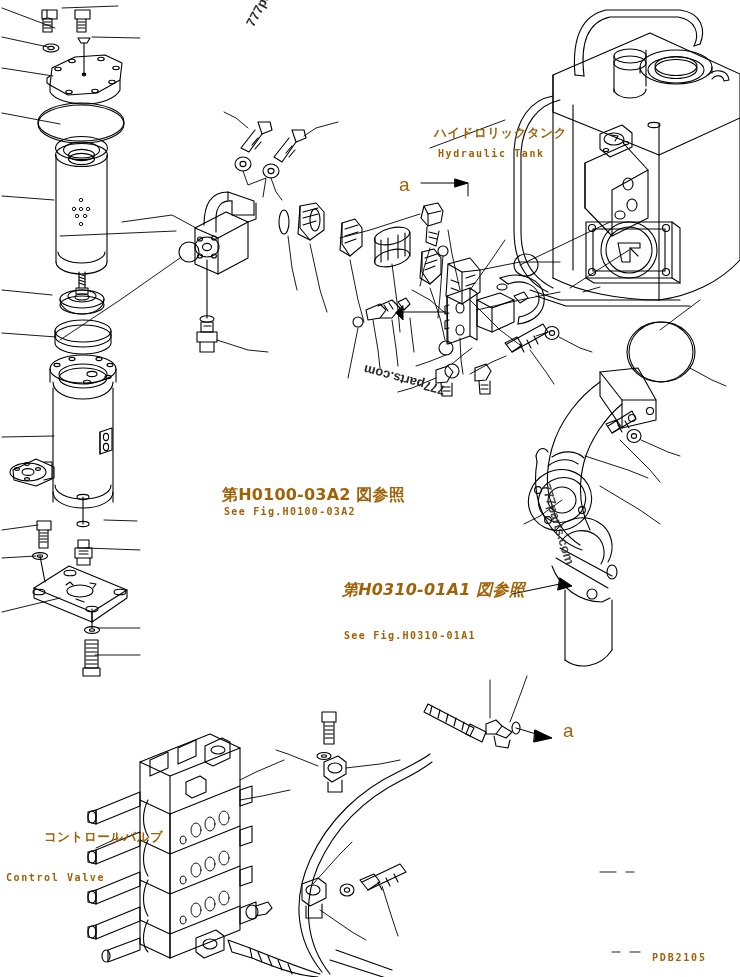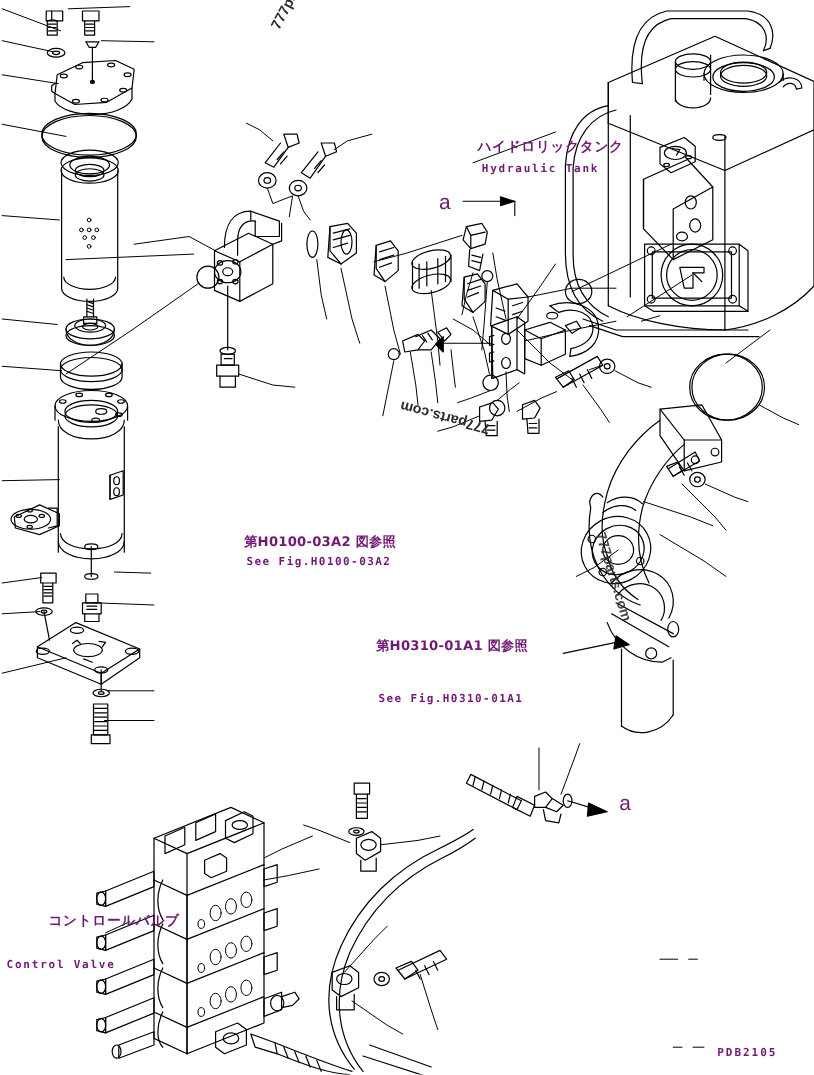--- a/index.html
+++ b/index.html
@@ -17,40 +17,40 @@
     font-family: "Liberation Sans", sans-serif;
   }
   #art {
     position: absolute;
     left: 0; top: 0;
     width: 740px;
     height: 977px;
   }
   .lbl {
     position: absolute;
-    color: #701a75;
+    color: #a16207;
     white-space: pre;
     line-height: 1.15;
   }
   .lbl-jp {
     font-family: "DejaVu Sans", sans-serif;
     font-size: 12.5px;
     font-weight: 700;
     letter-spacing: 0.5px;
   }
   .lbl-en {
     font-family: "DejaVu Sans Mono", monospace;
     font-size: 10px;
     font-weight: 700;
     letter-spacing: 1.6px;
     text-align: right;
   }
   .lbl-ref-jp {
     font-family: "DejaVu Sans", sans-serif;
-    font-size: 12px;
+    font-size: 16px;
     font-weight: 700;
     letter-spacing: 0.2px;
   }
   .lbl-ref-en {
     font-family: "DejaVu Sans Mono", monospace;
     font-size: 10px;
     font-weight: 700;
     letter-spacing: 1.3px;
   }
   .lbl-callout {
@@ -783,21 +783,21 @@
 
     </g>
   </svg>
 
   <div class="lbl lbl-jp" style="left:434px; top:126px;">ハイドロリックタンク</div>
   <div class="lbl lbl-en" style="left:438px; top:148px;">Hydraulic Tank</div>
 
   <div class="lbl lbl-ref-jp" style="left:222px; top:486px;">第H0100-03A2 図参照</div>
   <div class="lbl lbl-ref-en" style="left:224px; top:506px;">See Fig.H0100-03A2</div>
 
-  <div class="lbl lbl-ref-jp" style="left:342px; top:581px;">第H0310-01A1 図参照</div>
+  <div class="lbl lbl-ref-jp" style="left:342px; top:581px;font-style:italic;">第H0310-01A1 図参照</div>
   <div class="lbl lbl-ref-en" style="left:344px; top:630px;">See Fig.H0310-01A1</div>
 
   <div class="lbl lbl-jp" style="left:4px; top:830px;margin-left:40px;">コントロールバルブ</div>
   <div class="lbl lbl-en" style="left:6px; top:852px;margin-top:20px;">Control Valve</div>
 
   <div class="lbl lbl-callout" style="left:399px; top:174px;">a</div>
   <div class="lbl lbl-callout" style="left:563px; top:720px;">a</div>
 
   <div class="lbl lbl-page" style="left:652px; top:952px;">PDB2105</div>
 

